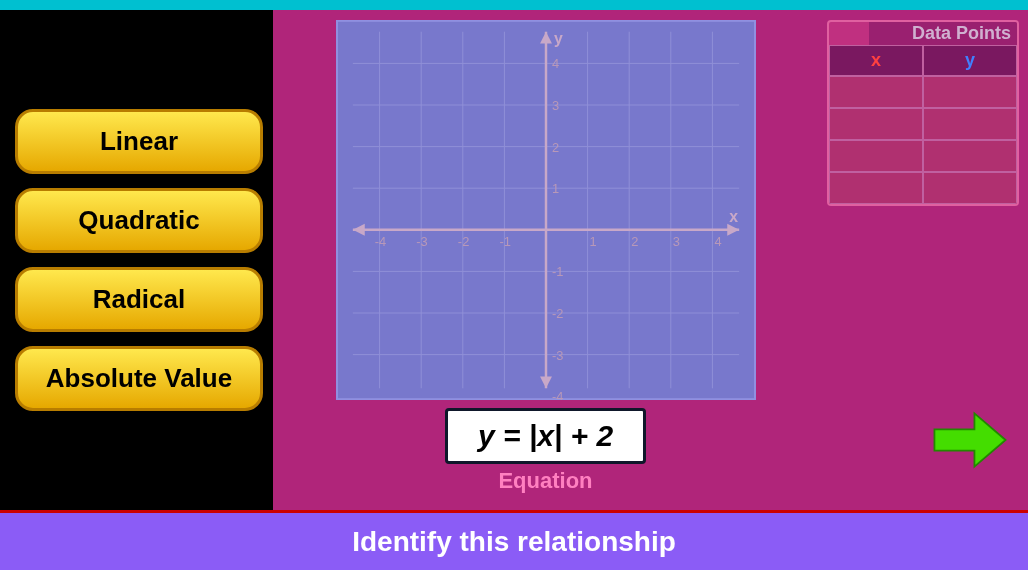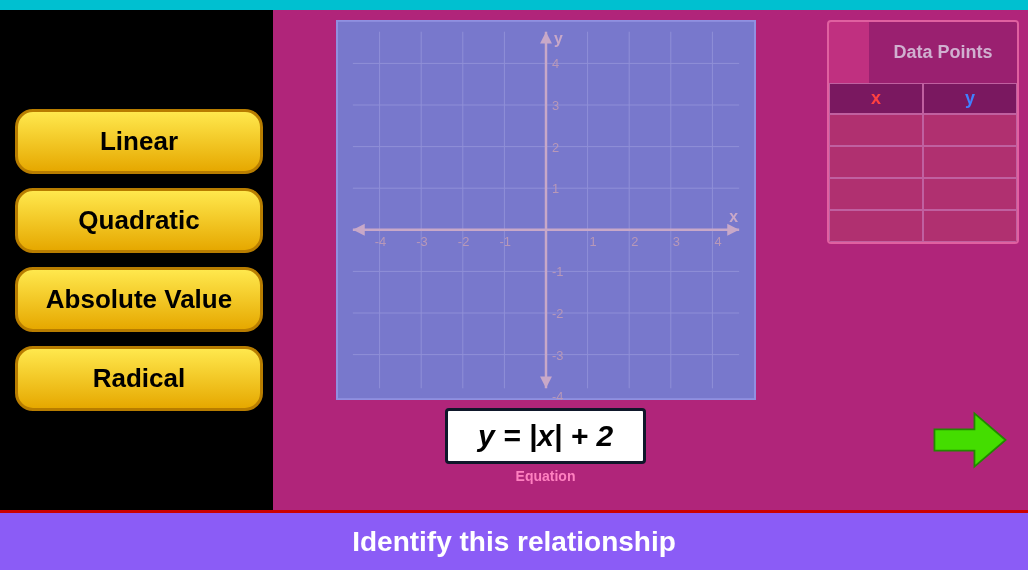--- a/index.html
+++ b/index.html
@@ -86,21 +86,21 @@
       border: 3px solid #0f172a;
       border-radius: 4px;
       padding: 8px 30px;
       font-size: 30px;
       font-weight: bold;
       color: #000;
       font-style: italic;
     }
 
     .equation-label {
-      font-size: 14px;
+      font-size: 22px;
       color: #ff80c0;
       font-weight: bold;
       margin-top: 4px;
     }
 
     
     .right-panel {
       width: 210px;
       background: #b0257a;
       display: flex;
@@ -115,22 +115,22 @@
       background: #c03080;
       border: 2px solid #e060a0;
       border-radius: 4px;
       overflow: hidden;
     }
 
     .data-points-header {
       background: #9a2070;
       display: flex;
       align-items: center;
-      justify-content: center;
-      padding: 20px 6px;
+      justify-content: flex-end;
+      padding: 1px 6px;
       font-size: 18px;
       font-weight: bold;
       color: #d0b0d0;
       margin-left: 40px;
     }
 
     .data-points-header-title {
       color: #d0b0d0;
       font-weight: bold;
       font-size: 18px;
@@ -208,22 +208,22 @@
 </head>
 <body>
 
 <div class="top-bar"></div>
 
 <div class="main-area">
 
   <div class="sidebar">
     <button class="sidebar-btn">Linear</button>
     <button class="sidebar-btn">Quadratic</button>
+    <button class="sidebar-btn">Radical</button>
     <button class="sidebar-btn">Absolute Value</button>
-    <button class="sidebar-btn">Radical</button>
   </div>
 
   <div class="center-area">
     <div class="graph-container">
       <svg viewBox="0 0 420 380">
 
         <rect width="420" height="380" fill="#7878cc"></rect>
 
         <g stroke="#9090d8" stroke-width="1">
 

